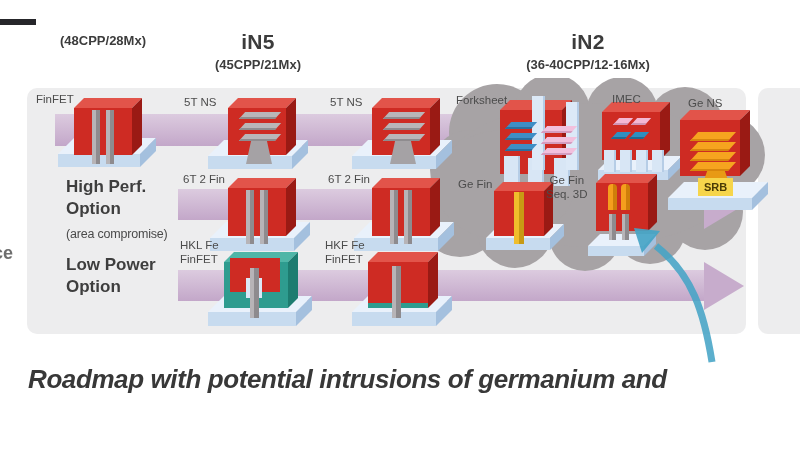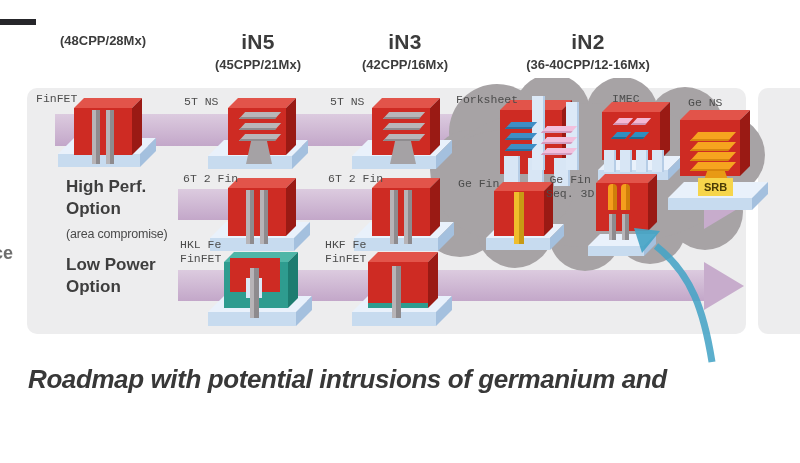--- a/index.html
+++ b/index.html
@@ -16,21 +16,21 @@
   
   .band{position:absolute;height:32px;background:linear-gradient(180deg,#dccbdf 0%,#c3a7c9 100%);z-index:2;}
   .bandhead{position:absolute;width:0;height:0;border-top:24px solid transparent;border-bottom:24px solid transparent;
             border-left:40px solid #c7accc;}
   .z2{z-index:2;} .z4{z-index:4;}
   
   .rowlabel{position:absolute;font-size:17px;font-weight:700;color:#3e3e3e;line-height:22px;z-index:2;}
   .rowlabel .note{font-size:12.5px;font-weight:400;color:#4a4a4a;margin-top:3px;letter-spacing:-.2px;}
   .edgefrag{position:absolute;left:-7px;top:243px;font-size:18px;font-weight:700;color:#6e6e6e;z-index:2;}
   
-  .dlabel{position:absolute;font-size:11.5px;color:#4c4c4c;line-height:14px;z-index:6;font-family:Liberation Mono, monospace;}
+  .dlabel{position:absolute;font-size:11.5px;color:#4c4c4c;line-height:14px;z-index:6;}
   
   .dev{position:absolute;z-index:5;}
   .cube3d{position:absolute;width:calc(var(--w) + var(--d));height:calc(var(--h) + var(--d));}
   .cube3d i{display:block;position:absolute;}
   .cf{left:0;top:var(--d);width:var(--w);height:var(--h);background:var(--fc,#ce2b23);}
   .ct{left:0;top:0;width:100%;height:var(--d);background:var(--tc,#e2544a);
       clip-path:polygon(var(--d) 0,100% 0,calc(100% - var(--d)) 100%,0 100%);}
   .cs{left:var(--w);top:0;width:var(--d);height:100%;background:var(--sc,#9a1a14);
       clip-path:polygon(0 var(--d),100% 0,100% calc(100% - var(--d)),0 100%);}
   .base{--fc:#c7dbef;--tc:#e9f1fb;--sc:#a4c0de;--d:16px;}
@@ -60,24 +60,20 @@
   <div class="panel"></div>
   <div class="panel-stub"></div>
 
   <div class="colhead" style="left:103px;">
     <div class="pitch">(48CPP/28Mx)</div>
   </div>
   <div class="colhead" style="left:258px;">
     <div class="node">iN5</div>
     <div class="pitch">(45CPP/21Mx)</div>
   </div>
-  <div class="colhead" style="left:405px;">
-    <div class="node">iN3</div>
-    <div class="pitch">(42CPP/16Mx)</div>
-  </div>
   <div class="colhead" style="left:588px;">
     <div class="node">iN2</div>
     <div class="pitch">(36-40CPP/12-16Mx)</div>
   </div>
 
   <div class="band" style="left:55px;top:114px;width:655px;"></div>
   <div class="bandhead z2" style="left:706px;top:106px;"></div>
   <div class="band" style="left:178px;top:189px;width:528px;height:31px;"></div>
   <div class="bandhead z4" style="left:704px;top:181px;"></div>
   <div class="band" style="left:178px;top:270px;width:528px;height:31px;"></div>

